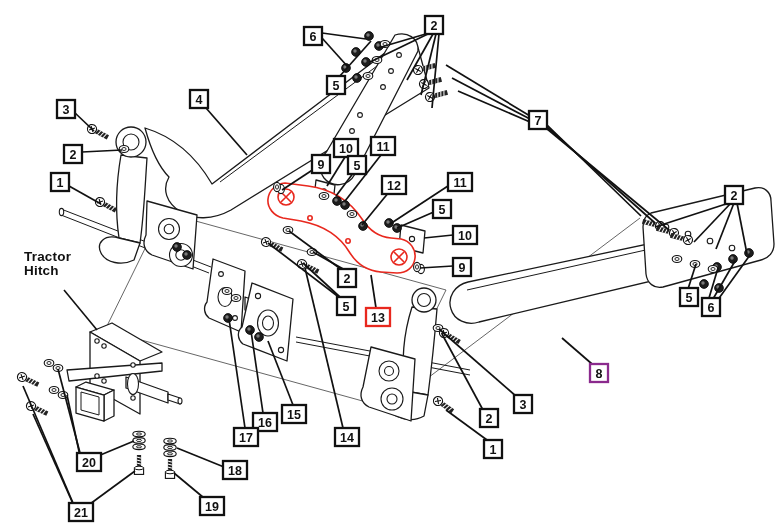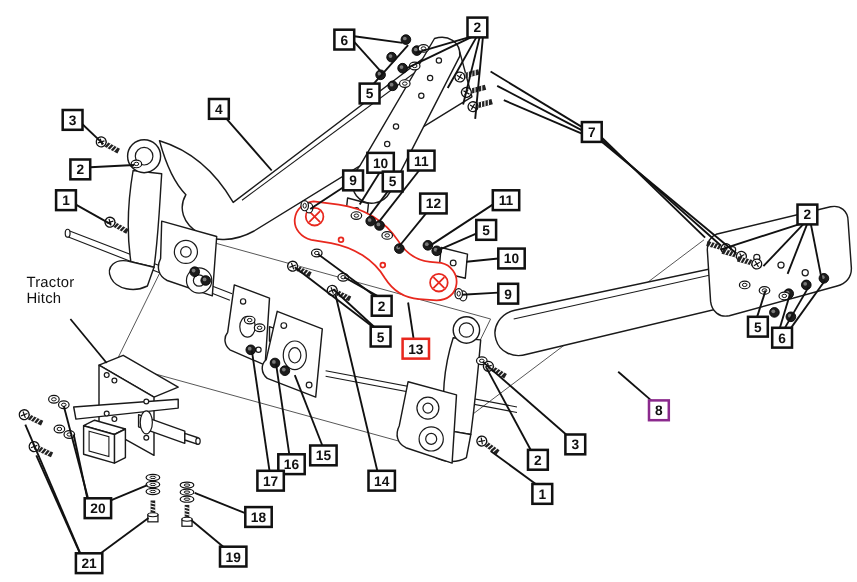--- a/index.html
+++ b/index.html
@@ -1,19 +1,19 @@
 <!DOCTYPE html>
 <html><head>
 <meta charset="utf-8">
 <style>
   html,body{margin:0;padding:0;background:#fff;}
   .stage{position:relative;width:779px;height:529px;background:#fff;overflow:hidden;
          font-family:"Liberation Sans",sans-serif;}
   .stage svg{position:absolute;left:0;top:0;}
-  .note{position:absolute;left:24px;top:250px;font-size:13.5px;font-weight:normal;
+  .note{position:absolute;left:24px;top:250px;font-size:13.5px;font-weight:bold;
         color:#111;line-height:14px;letter-spacing:.2px;}
   text.lbl{font-family:"Liberation Sans",sans-serif;font-size:12.5px;font-weight:bold;fill:#111;}
   .part{fill:#fff;stroke:#1a1a1a;stroke-width:1.3;stroke-linejoin:round;}
   .thin{fill:none;stroke:#555;stroke-width:.9;}
   .detail{fill:none;stroke:#1a1a1a;stroke-width:1;}
   .hole{fill:#fff;stroke:#1a1a1a;stroke-width:1.1;}
 </style>
 </head>
 <body>
 

